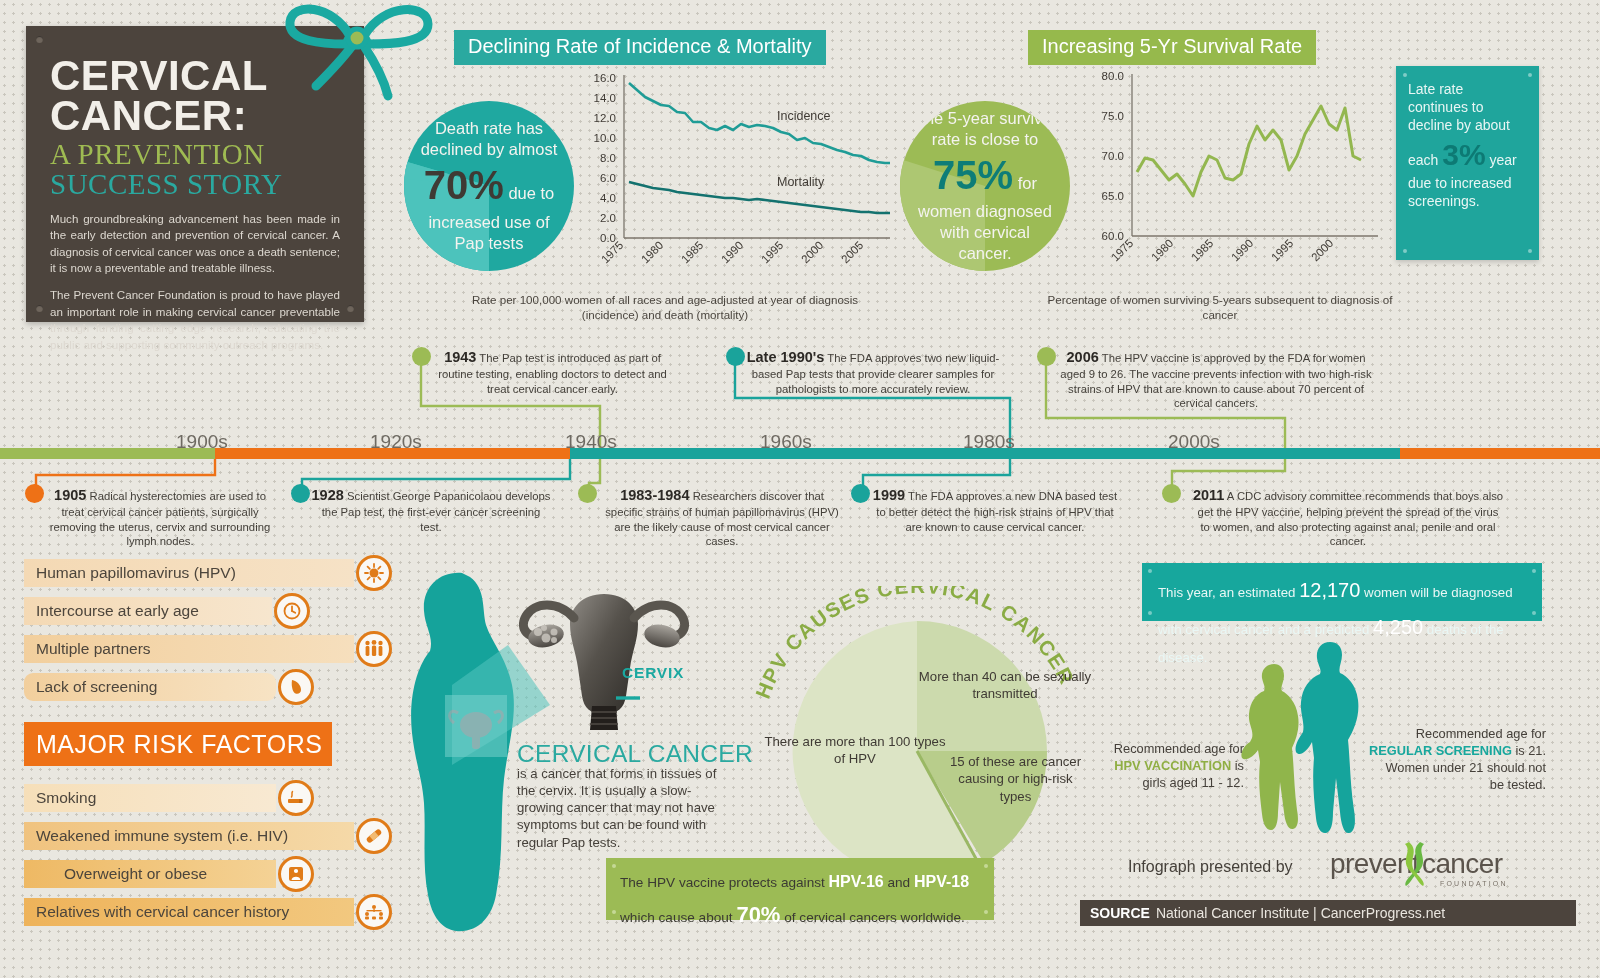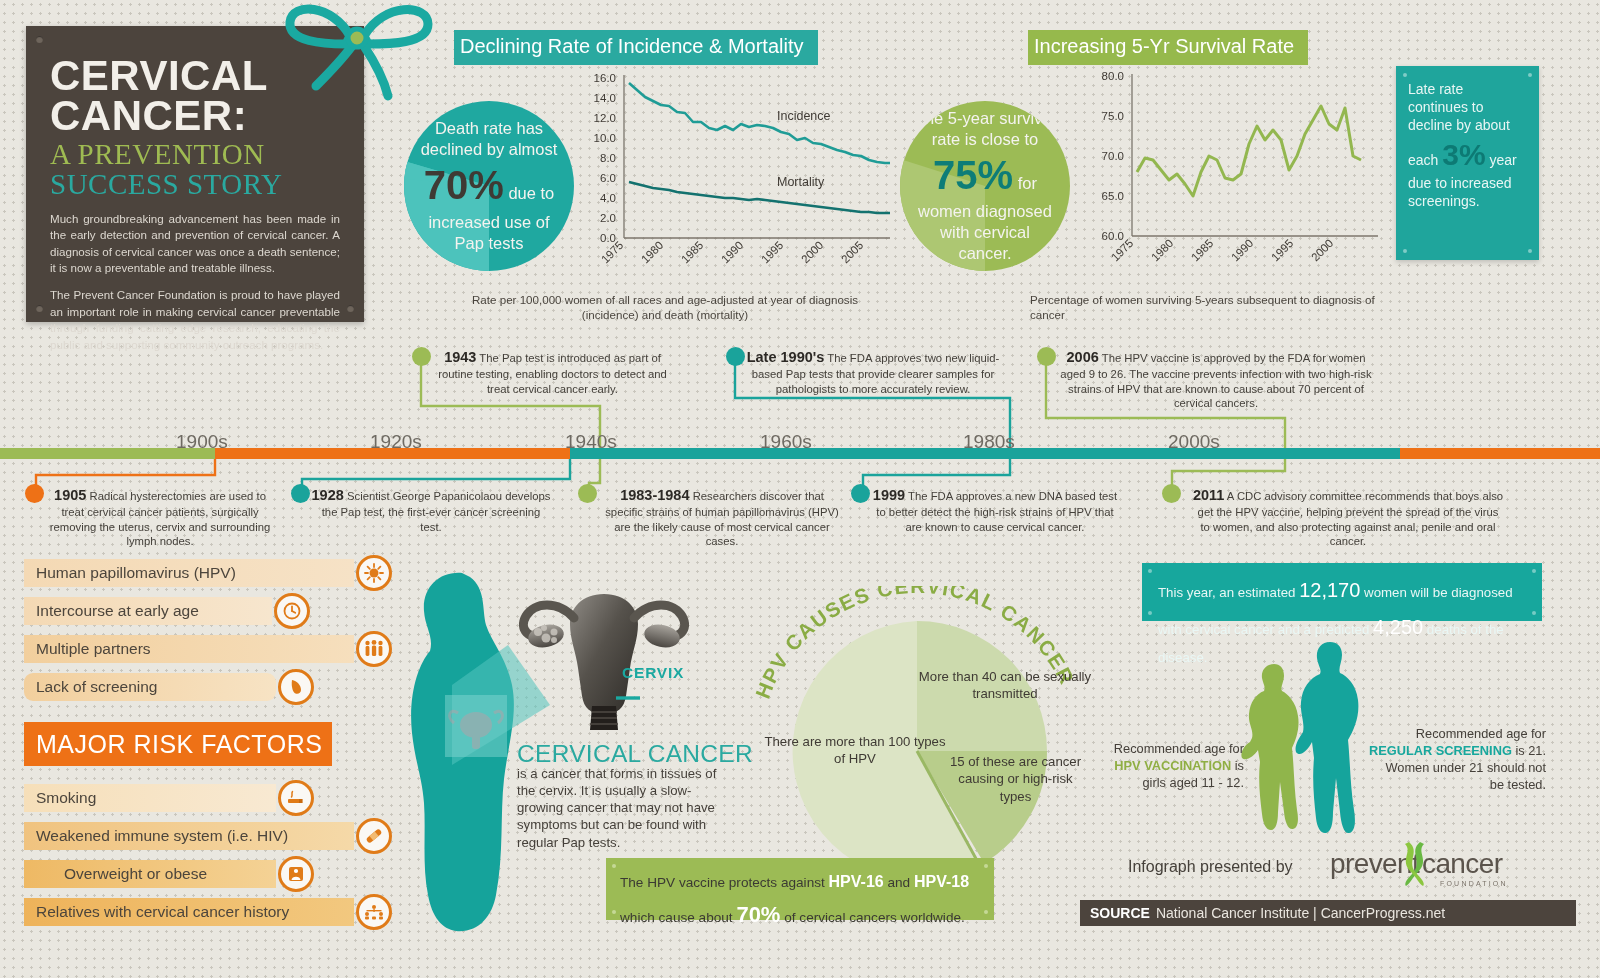--- a/index.html
+++ b/index.html
@@ -46,21 +46,21 @@
   .hdr-p {
     color: #ddd8d0; font-size: 11.6px; line-height: 1.42;
     text-align: justify; margin-top: 11px;
   }
 
   
   #bow { left: 272px; top: 0px; width: 175px; height: 115px; }
 
   
   .banner {
-    color: #fff; font-size: 20px; padding: 5px 14px 7px 6px;
+    color: #fff; font-size: 20px; padding: 5px 14px 7px 14px;
     white-space: nowrap;
   }
   .banner.teal { background: #2aa9a0; }
   .banner.green { background: #96b94c; }
 
   
   .circle-callout {
     border-radius: 50%; overflow: hidden; position: absolute;
     display: flex; align-items: center; justify-content: center;
   }
@@ -307,21 +307,21 @@
     <g>
       <text class="tick-x" transform="translate(54,178) rotate(-45)" text-anchor="end">1975</text>
       <text class="tick-x" transform="translate(94,178) rotate(-45)" text-anchor="end">1980</text>
       <text class="tick-x" transform="translate(134,178) rotate(-45)" text-anchor="end">1985</text>
       <text class="tick-x" transform="translate(174,178) rotate(-45)" text-anchor="end">1990</text>
       <text class="tick-x" transform="translate(214,178) rotate(-45)" text-anchor="end">1995</text>
       <text class="tick-x" transform="translate(254,178) rotate(-45)" text-anchor="end">2000</text>
     </g>
   </svg>
 
-  <div class="abs caption" style="left:1030px; top:292px; width:380px; ">Percentage of women surviving 5-years subsequent to diagnosis of cancer</div>
+  <div class="abs caption" style="left:1030px; top:292px; width:380px; text-align:center;">Percentage of women surviving 5-years subsequent to diagnosis of cancer</div>
 
   <div class="abs" id="death-rate-box">
     <span class="screw" style="left:7px;top:7px;"></span>
     <span class="screw" style="right:7px;top:7px;"></span>
     <span class="screw" style="left:7px;bottom:7px;"></span>
     <span class="screw" style="right:7px;bottom:7px;"></span>
     <span>Late rate continues to decline by about</span>
     <span>each</span>
     <span class="pct">3%</span>
     <span>year due to increased screenings.</span>

